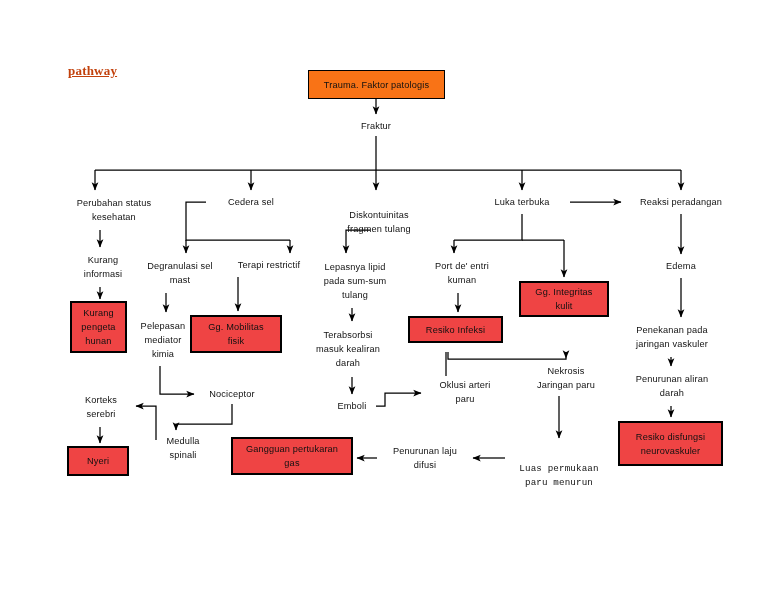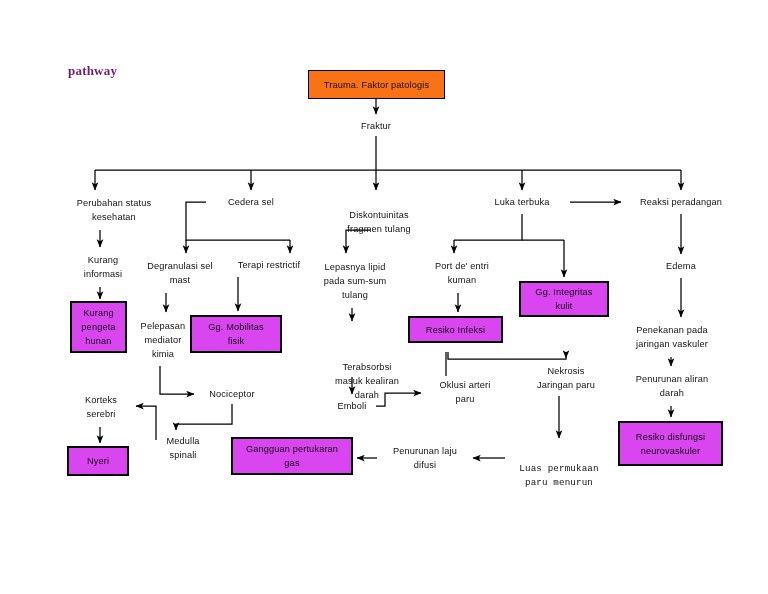--- a/index.html
+++ b/index.html
@@ -15,22 +15,23 @@
     overflow: hidden;
     font-family: "Liberation Sans", sans-serif;
   }
   #title {
     position: absolute;
     left: 68px;
     top: 63px;
     font-family: "Liberation Serif", serif;
     font-weight: bold;
     font-size: 13px;
-    color: #701a75;
+    color: #c2410c;
     letter-spacing: 0.2px;
+    text-decoration: underline;
   }
   svg#wires {
     position: absolute;
     left: 0;
     top: 0;
     width: 768px;
     height: 594px;
   }
   .node {
     position: absolute;
@@ -45,21 +46,21 @@
     color: #111111;
     letter-spacing: 0.15px;
     white-space: pre-line;
   }
   .node.plain {
     background: transparent;
     border: none;
   }
   .node.boxed {
     border: 2.2px solid #000000;
-    background: #d946ef;
+    background: #ef4444;
   }
   .node.boxed-thin {
     border: 1.1px solid #000000;
     background: #f97316;
   }
 </style>
 </head>
 <body>
 
 <div id="canvas">
@@ -169,21 +170,21 @@
 kulit</div>
       <div class="node plain" style="left: 650px; top: 258px; width: 62px; height: 16px;">Edema</div>
       <div class="node boxed" style="left: 70px; top: 301px; width: 57px; height: 52px;">Kurang
 pengeta
 hunan</div>
       <div class="node plain" style="left: 131px; top: 316px; width: 64px; height: 48px;">Pelepasan
 mediator
 kimia</div>
       <div class="node boxed" style="left: 190px; top: 315px; width: 92px; height: 38px;">Gg. Mobilitas
 fisik</div>
-      <div class="node plain" style="left: 320px; top: 325px; width: 94px; height: 48px; margin-top: 32px;">Terabsorbsi
+      <div class="node plain" style="left: 301px; top: 325px; width: 94px; height: 48px;">Terabsorbsi
 masuk kealiran
 darah</div>
       <div class="node boxed" style="left: 408px; top: 316px; width: 95px; height: 27px;">Resiko Infeksi</div>
       <div class="node plain" style="left: 620px; top: 321px; width: 104px; height: 32px;">Penekanan pada
 jaringan vaskuler</div>
       <div class="node plain" style="left: 522px; top: 362px; width: 88px; height: 32px;">Nekrosis
 Jaringan paru</div>
       <div class="node plain" style="left: 620px; top: 370px; width: 104px; height: 32px;">Penurunan aliran
 darah</div>
       <div class="node plain" style="left: 198px; top: 386px; width: 68px; height: 16px;">Nociceptor</div>

